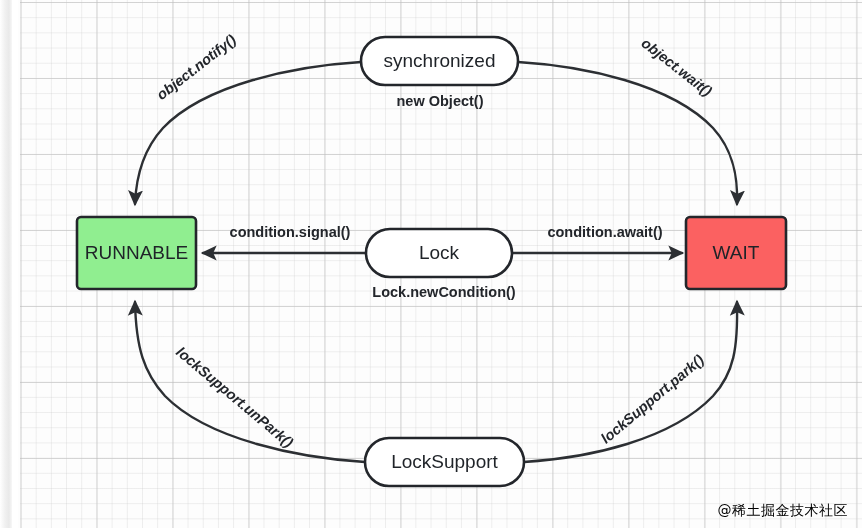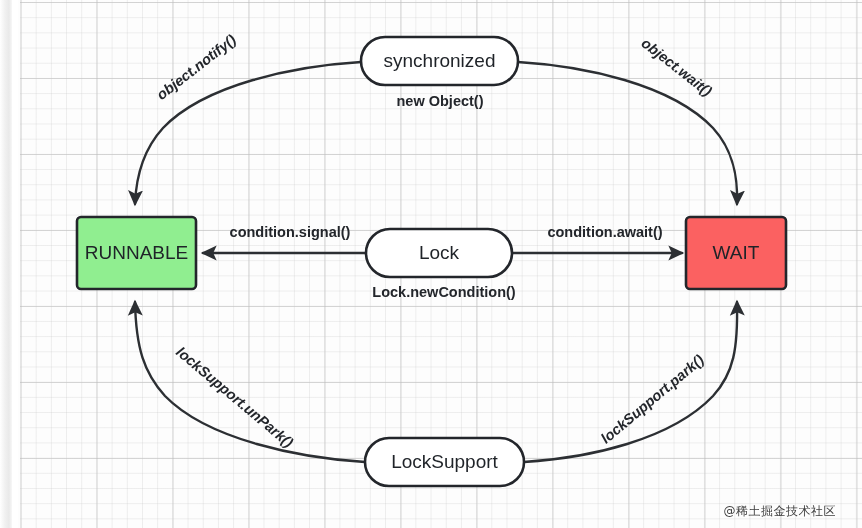--- a/index.html
+++ b/index.html
@@ -70,25 +70,25 @@
     font-family: "Liberation Sans", sans-serif;
     font-size: 14.5px;
     font-weight: bold;
     font-style: italic;
     fill: #23262b;
     text-anchor: middle;
     dominant-baseline: middle;
   }
   .watermark {
     position: absolute;
-    right: 26px;
+    right: 14px;
     bottom: 8px;
     font-family: "DejaVu Sans", sans-serif;
-    font-size: 12px;
-    color: #404040;
+    font-size: 14px;
+    color: #000000;
     letter-spacing: 0.5px;
     z-index: 4;
     user-select: none;
   }
   .edge-path {
     fill: none;
     stroke: #2c2f33;
     stroke-width: 2.4;
     stroke-linecap: round;
   }

